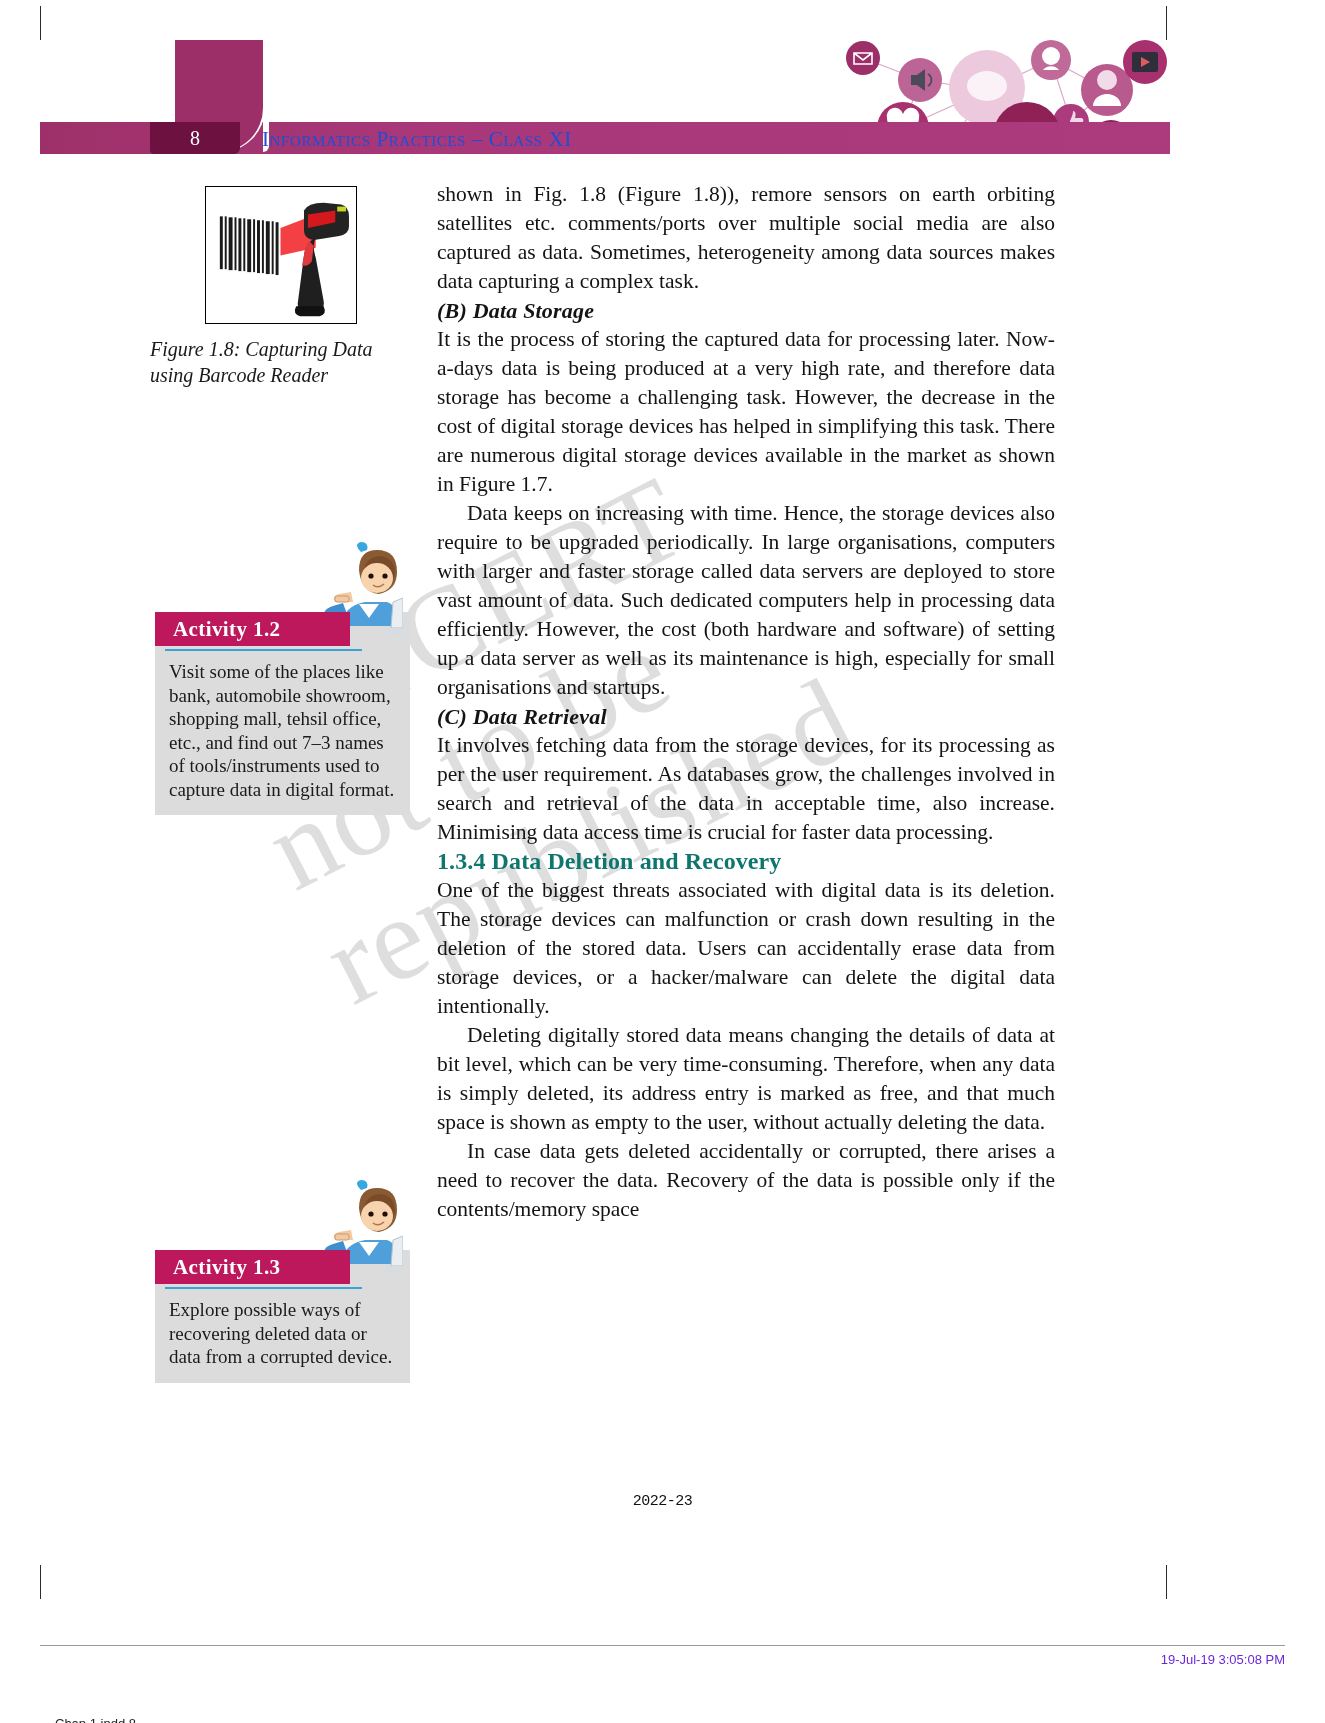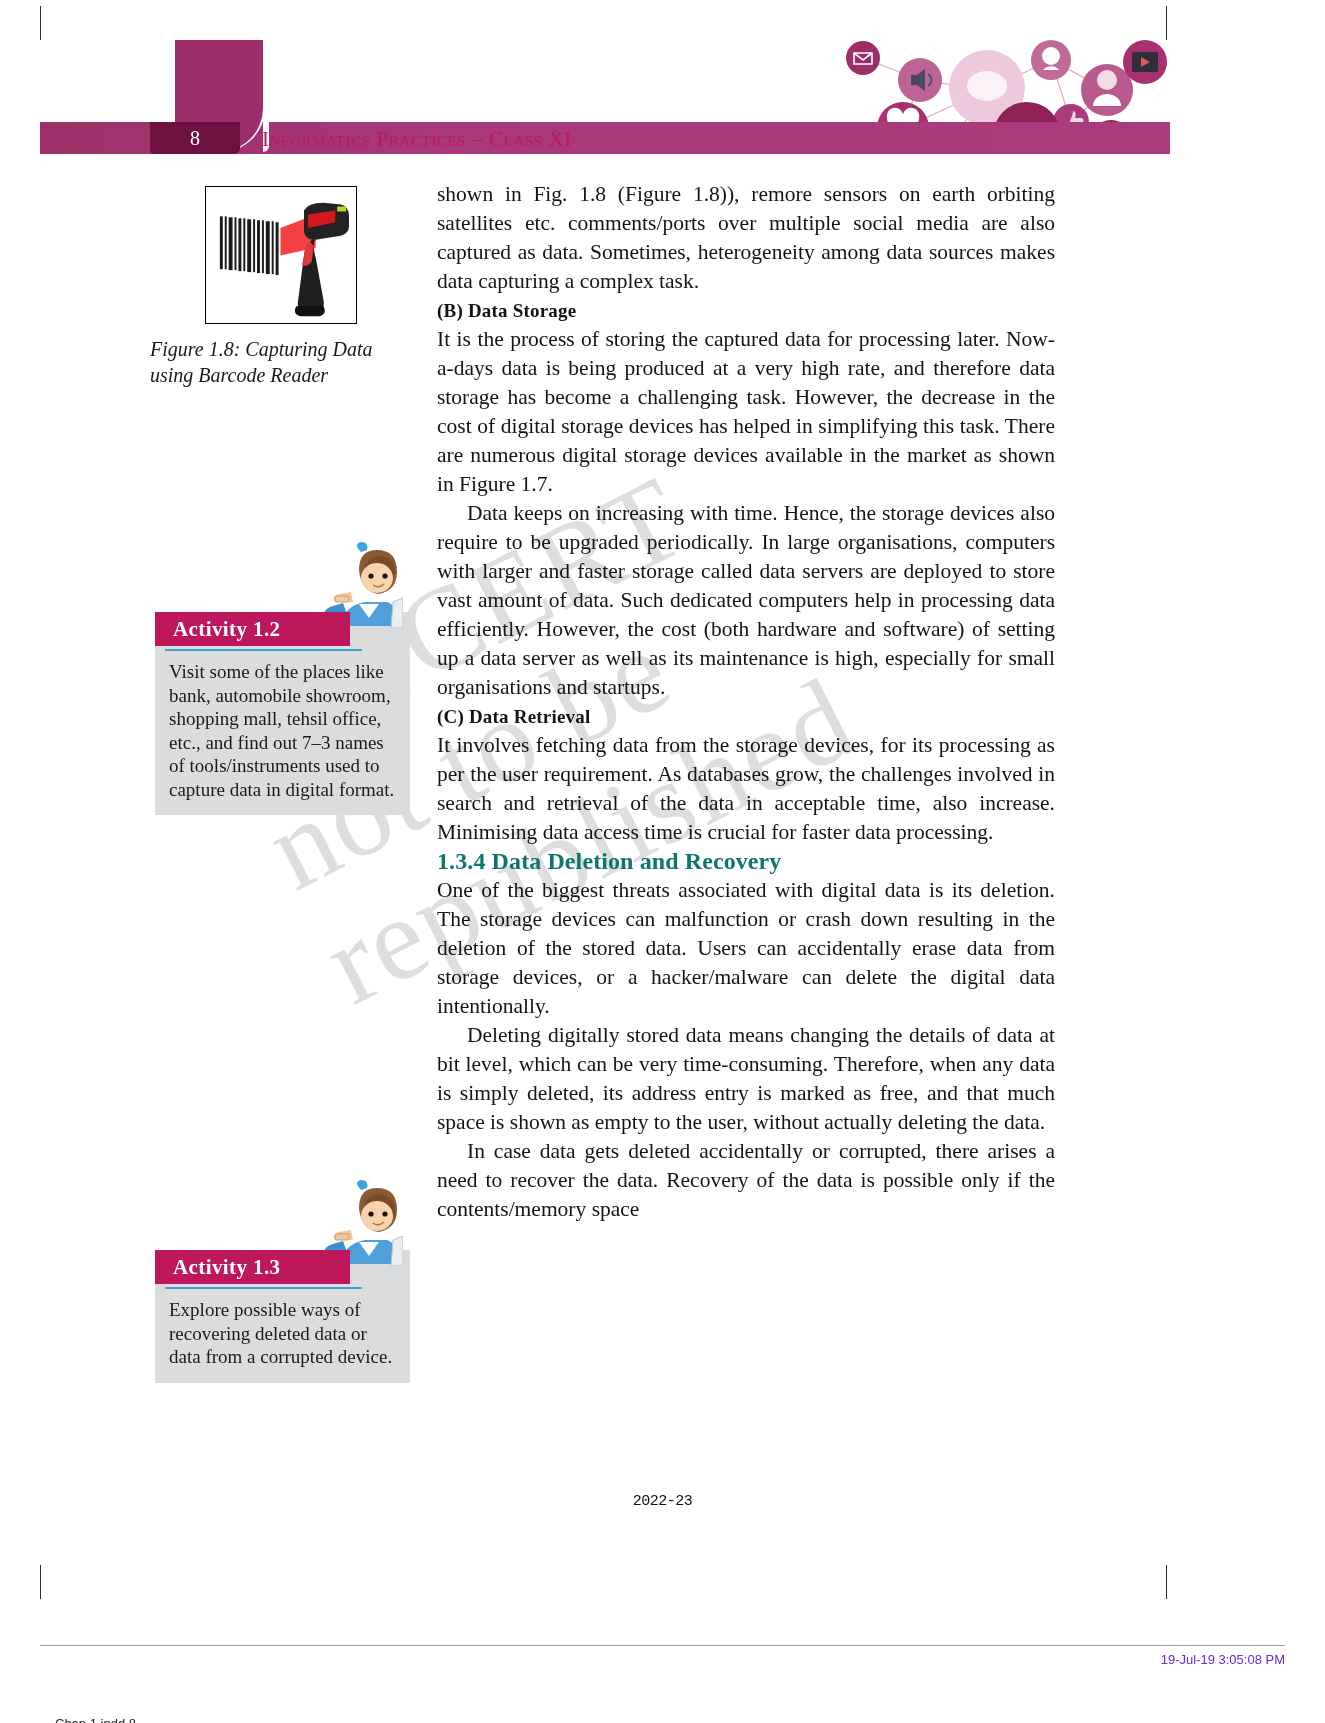--- a/index.html
+++ b/index.html
@@ -40,21 +40,21 @@
     box-shadow:2px 0 0 #ffffff;
   }
   .tab-shape:after{
     content:"";position:absolute;right:-6px;top:0;width:6px;height:112px;
     background:#ffffff;
     border-bottom-right-radius:6px;
   }
   .header-title{
     position:absolute;left:262px;top:124px;height:30px;
     display:flex;align-items:center;
-    color:#be185d;
+    color:#1d4ed8;
     font-family:"Liberation Serif",serif;
     font-size:21px;letter-spacing:.6px;
     font-variant:small-caps;
   }
 
   
   .netgfx{position:absolute;left:755px;top:18px;width:420px;height:136px;}
   .fig-frame{
     position:absolute;left:205px;top:186px;width:152px;height:138px;
     border:1.5px solid #000;background:#fff;box-sizing:border-box;
@@ -87,21 +87,21 @@
 
   
   .main-col{
     position:absolute;left:437px;top:180px;width:618px;
     font-size:21.5px;line-height:29px;color:#141414;
     text-align:justify;font-family:"Liberation Serif",serif;
   }
   .main-col p{margin:0;}
   .p-indent{text-indent:30px;}
   .sub-head{
-    font-weight:bold;font-size:19px;
+    font-weight:bold;font-style:italic;font-size:22px;
     margin:9px 0 2px 0;letter-spacing:.2px;
   }
   .sec-head{
     color:#0f766e;font-weight:bold;font-size:24px;
     margin:15px 0 5px 0;letter-spacing:.1px;
   }
 
   
   .watermark{
     position:absolute;left:330px;top:470px;width:760px;height:800px;

